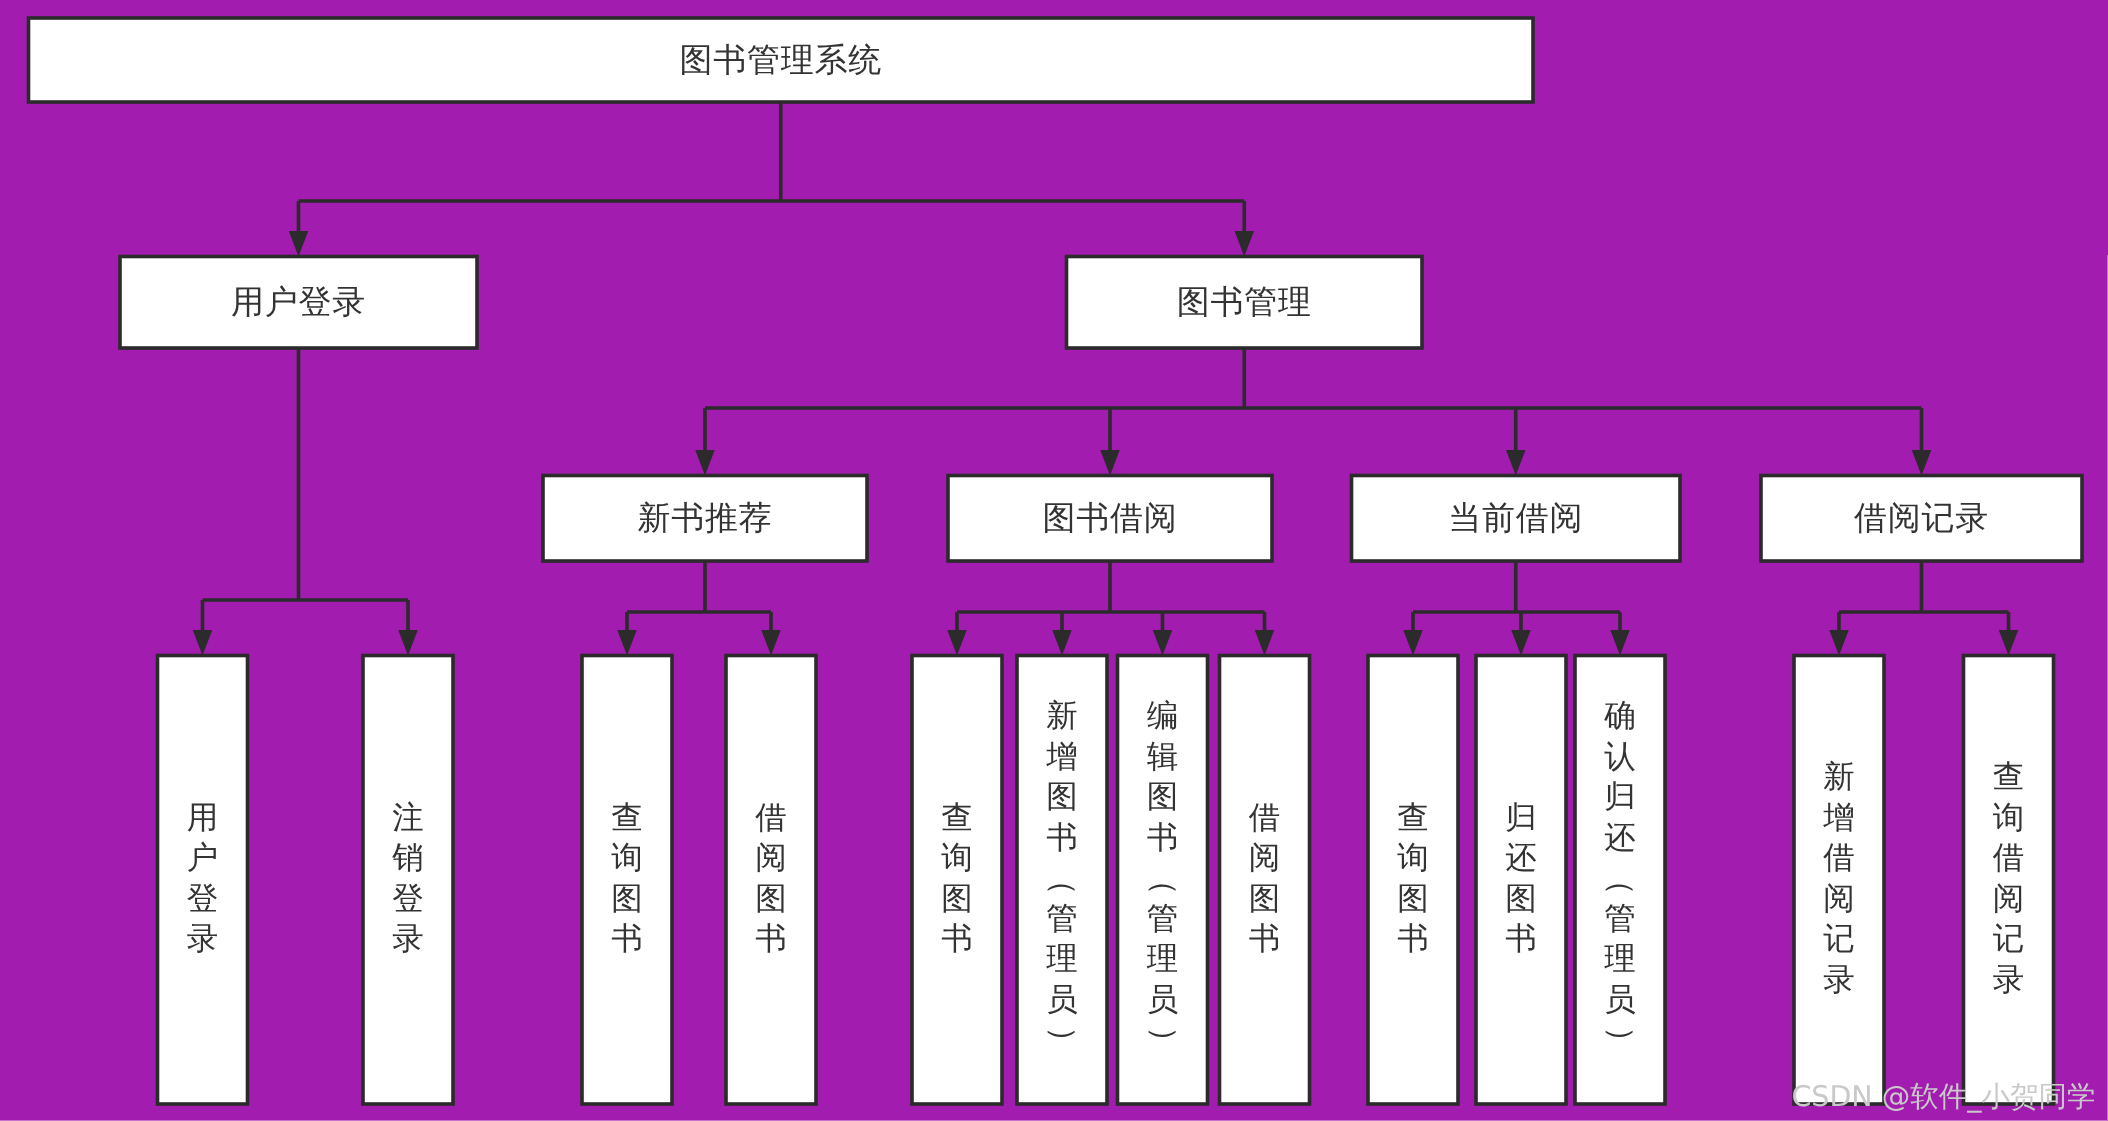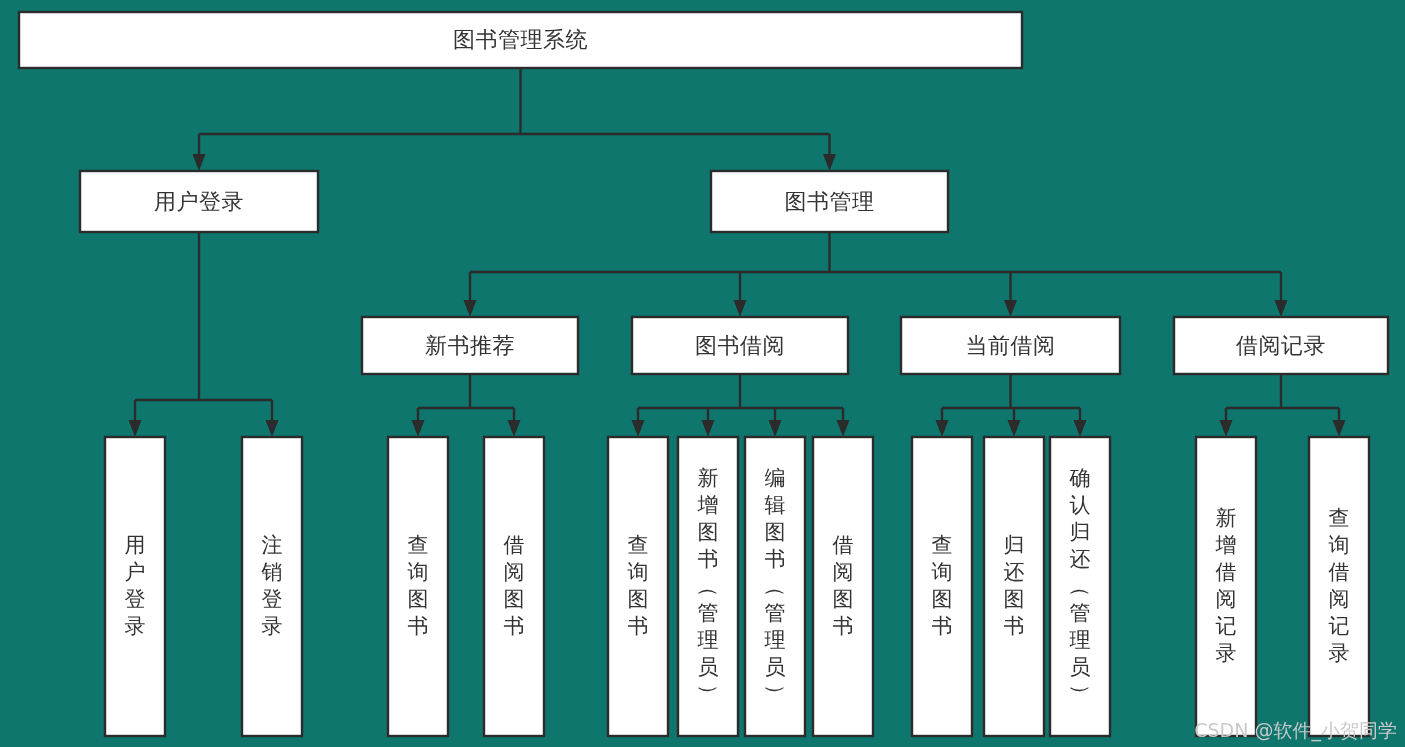--- a/index.html
+++ b/index.html
@@ -12,21 +12,21 @@
     width: 1405px;
     height: 747px;
     font-family: "DejaVu Sans", "Liberation Sans", sans-serif;
     overflow: hidden;
     position: relative;
   }
   #diagram-root {
     position: relative;
     width: 1405px;
     height: 747px;
-    background: #0f766e;
+    background: #a21caf;
   }
   svg#chart-svg {
     position: absolute;
     left: 0;
     top: 0;
     width: 1405px;
     height: 747px;
     display: block;
   }
   .node-rect {

